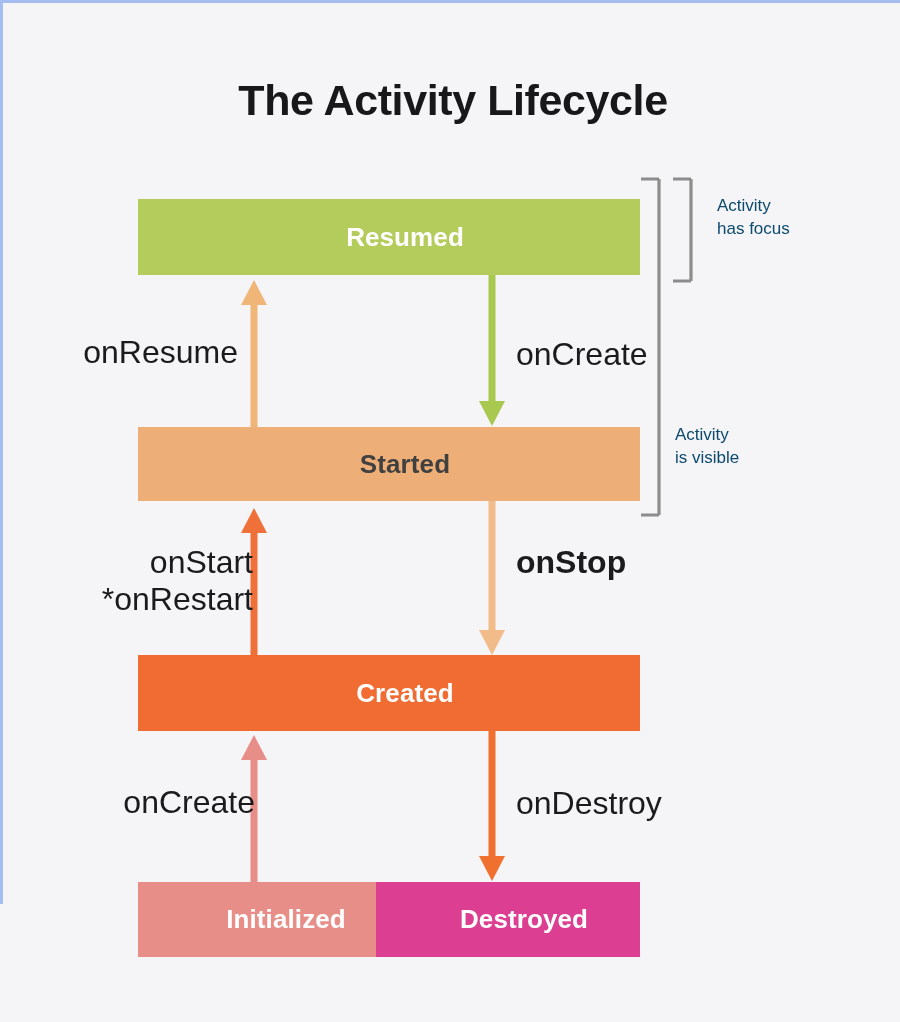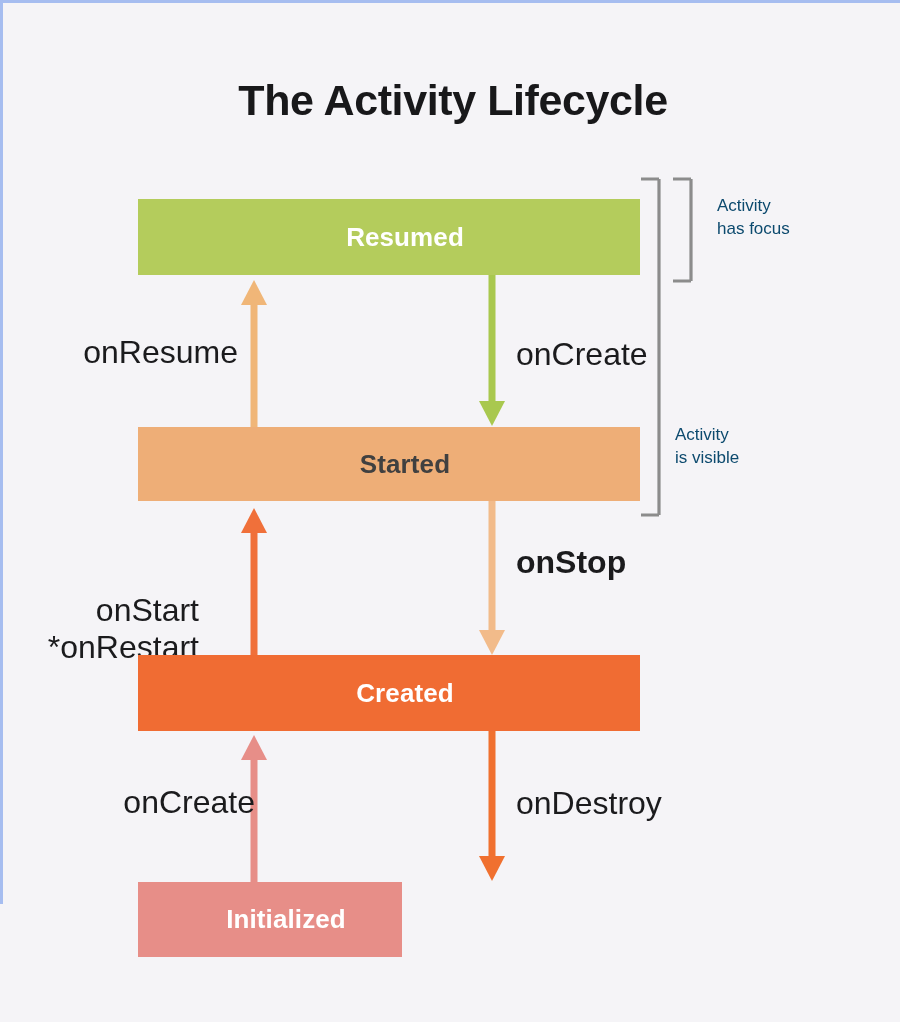--- a/index.html
+++ b/index.html
@@ -84,21 +84,21 @@
     color: #1b1b1d;
     line-height: 1.17;
     white-space: pre-line;
     font-family: "Liberation Sans", sans-serif;
   }
   .trans-label.right-align { text-align: right; }
   .trans-label.left-align  { text-align: left; }
 
   #label-onresume  { right: 662px; top: 331px; }
   #label-onpause   { left: 513px;  top: 333px; }
-  #label-onstart   { right: 701px; top: 541px; margin-top: 48px; }
+  #label-onstart   { right: 647px; top: 541px; }
   #label-onstop    { left: 513px;  top: 541px; font-weight: bold; }
   #label-oncreate  { right: 645px; top: 781px; }
   #label-ondestroy { left: 513px;  top: 782px; }
 
   
   .bracket {
     position: absolute;
   }
   .bracket svg { display: block; }
 
@@ -203,14 +203,17 @@
   </div>
 
   <div class="state-box" id="box-created" style="background: rgb(240, 108, 51); color: rgb(255, 255, 255);">
     <span>Created</span>
   </div>
 
   <div class="state-box" id="box-initialized" style="background: rgb(231, 142, 136); color: rgb(255, 255, 255);">
     <span>Initialized</span>
   </div>
 
+  <div class="state-box" id="box-destroyed" style="background: rgb(220, 63, 146); color: rgb(255, 255, 255);">
+    <span>Destroyed</span>
+  </div>
 
 </div>
 
 </body></html>

